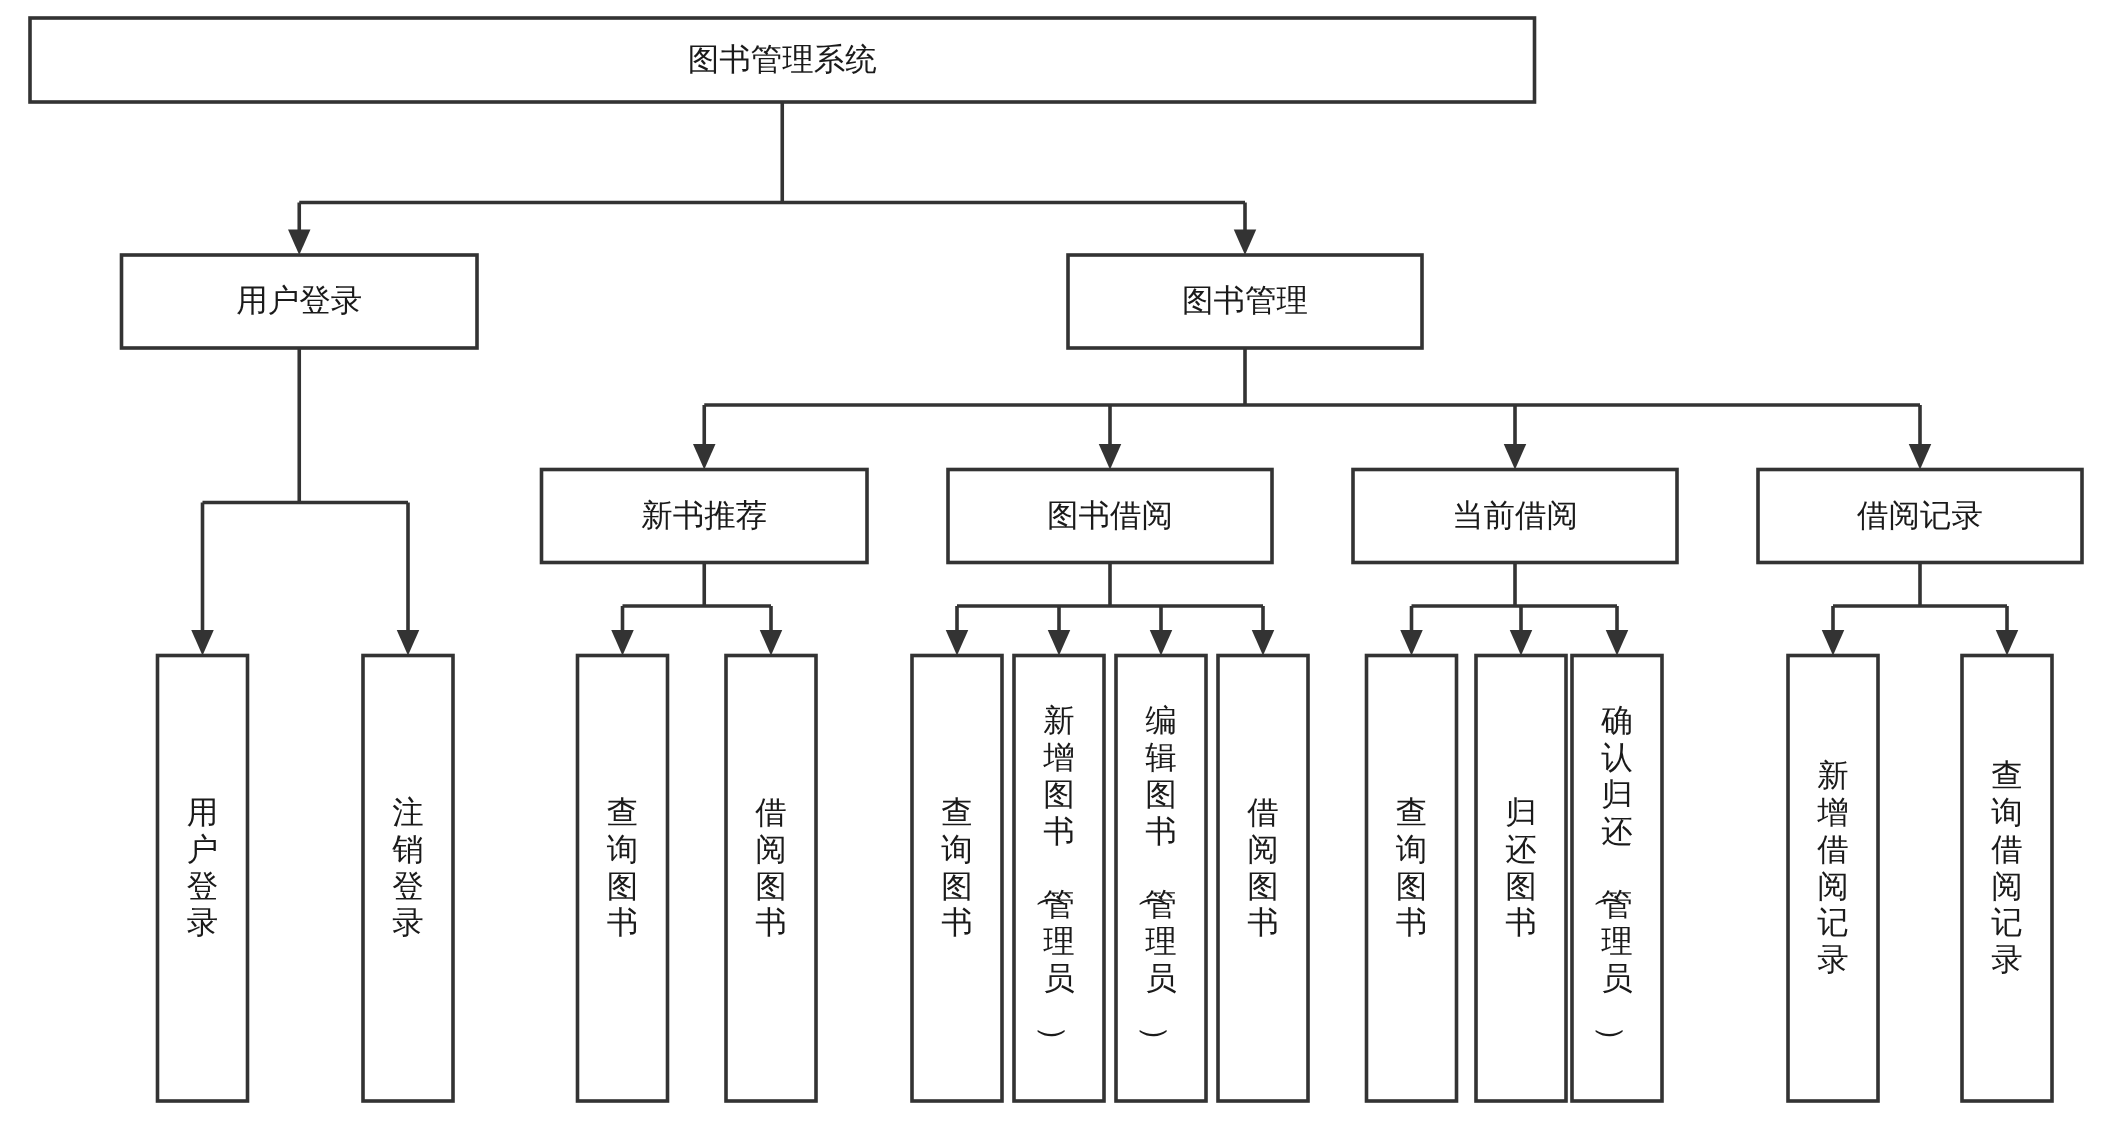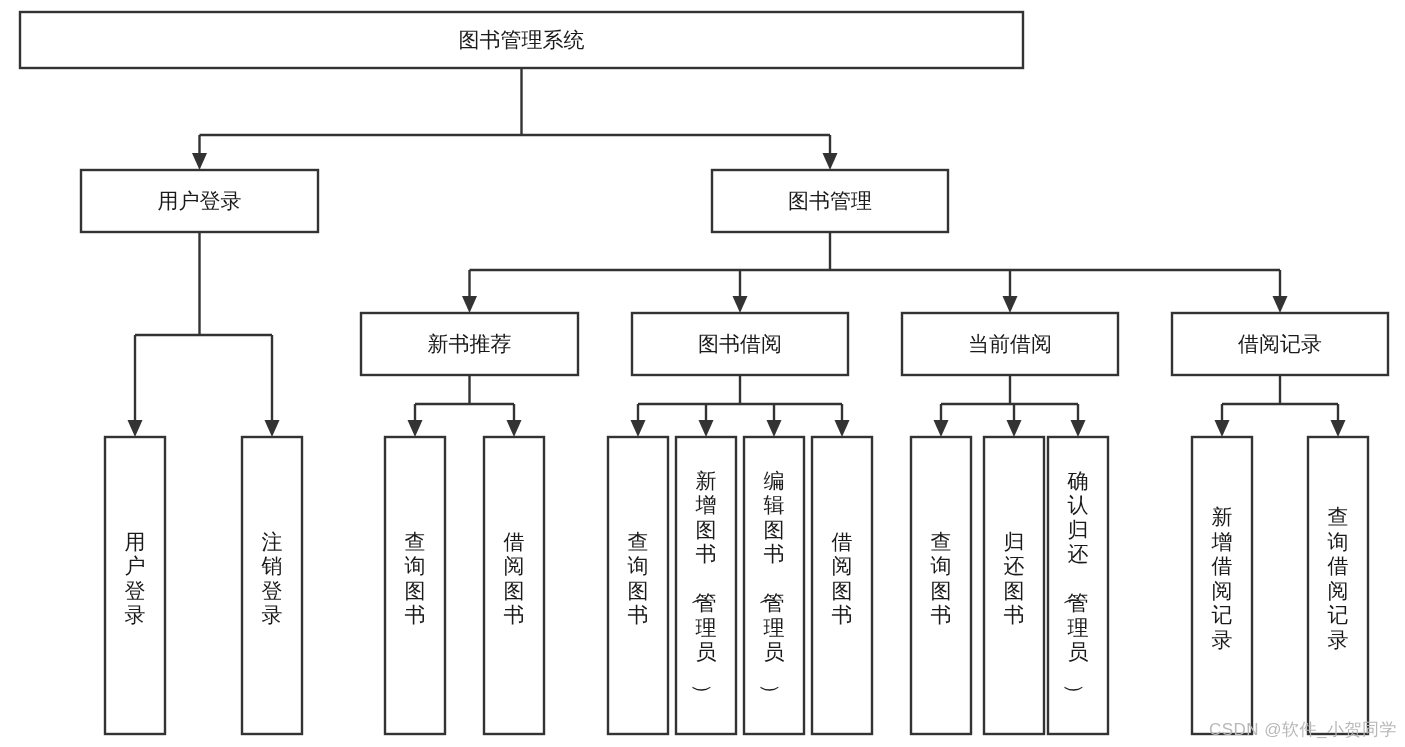--- a/index.html
+++ b/index.html
@@ -202,14 +202,13 @@
         <g>
           <rect x="1192" y="437" width="60" height="297" class="node-box"></rect>
           <text x="1222" y="524.25" class="node-label-v"><tspan x="1222" dy="0">新</tspan><tspan x="1222" dy="24.5">增</tspan><tspan x="1222" dy="24.5">借</tspan><tspan x="1222" dy="24.5">阅</tspan><tspan x="1222" dy="24.5">记</tspan><tspan x="1222" dy="24.5">录</tspan></text>
         </g>
         <g>
           <rect x="1308" y="437" width="60" height="297" class="node-box"></rect>
           <text x="1338" y="524.25" class="node-label-v"><tspan x="1338" dy="0">查</tspan><tspan x="1338" dy="24.5">询</tspan><tspan x="1338" dy="24.5">借</tspan><tspan x="1338" dy="24.5">阅</tspan><tspan x="1338" dy="24.5">记</tspan><tspan x="1338" dy="24.5">录</tspan></text>
         </g>
       </g>
   </svg>
-  <div class="watermark">CSDN @软件_小贺同学</div>
 </div>
 
 </body></html>

